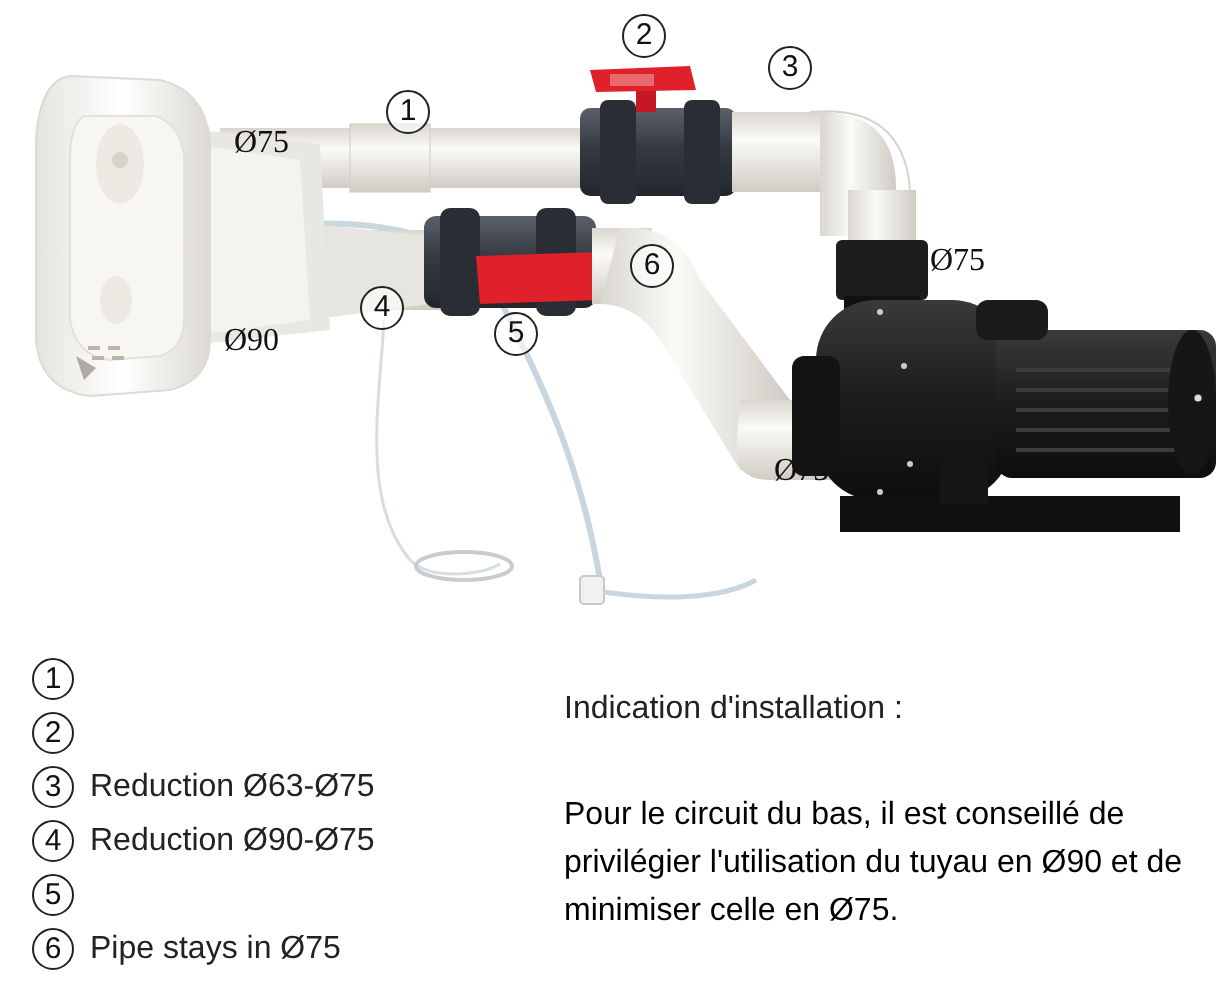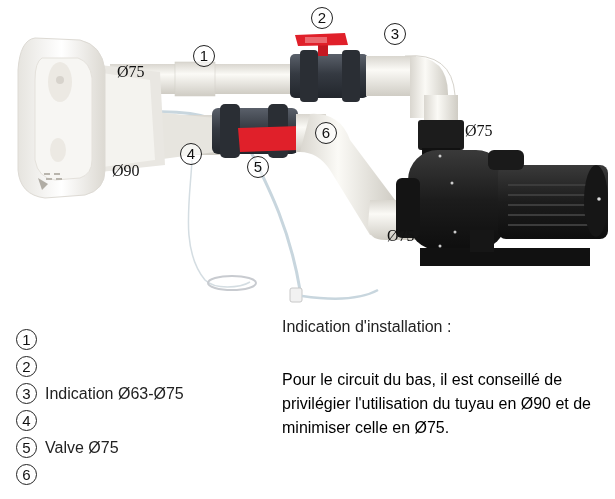--- a/index.html
+++ b/index.html
@@ -7,21 +7,21 @@
          font-family: "Liberation Sans", "DejaVu Sans", sans-serif; color: #222; }
   #illustration { position: absolute; left: 0; top: 0; width: 615px; height: 315px; }
   .callout { position: absolute; font-size: 16px; color: #111; line-height: 1; white-space: nowrap; font-family: Liberation Serif, serif; }
   .circnum { position: absolute; width: 20px; height: 20px; border: 1.6px solid #222; border-radius: 50%;
              font-size: 15px; line-height: 20px; text-align: center; color: #111; background: rgba(255,255,255,0.6); }
   .legend { position: absolute; left: 16px; top: 326px; }
   .legend-item { display: flex; align-items: center; height: 27px; }
   .legend-num { width: 19px; height: 19px; border: 1.5px solid #222; border-radius: 50%;
                 font-size: 15px; line-height: 19px; text-align: center; margin-right: 8px; color: #111; }
   .legend-text { font-size: 16px; color: #222; }
-  .note { position: absolute; left: 282px; top: 316px; width: 320px; }
+  .note { position: absolute; left: 282px; top: 344px; width: 320px; }
   .note-title { font-size: 16px; color: #222; height: 26px; line-height: 22px; }
   .note-body { font-size: 16px; color: #000000; line-height: 24px; margin-top: 26px; }
 </style>
 </head>
 <body>
 
 <svg id="illustration" viewBox="0 0 615 315" xmlns="http://www.w3.org/2000/svg">
   <defs>
     <linearGradient id="pipeH" x1="0" y1="0" x2="0" y2="1">
       <stop offset="0" stop-color="#d9d6cf"></stop>
@@ -149,30 +149,31 @@
 
 <div class="legend">
   <div class="legend-item">
     <span class="legend-num">1</span>
   </div>
   <div class="legend-item">
     <span class="legend-num">2</span>
   </div>
   <div class="legend-item">
     <span class="legend-num">3</span>
-    <span class="legend-text">Indication Ø63-Ø75</span>
+    <span class="legend-text">Reduction Ø63-Ø75</span>
   </div>
   <div class="legend-item">
     <span class="legend-num">4</span>
+    <span class="legend-text">Reduction Ø90-Ø75</span>
   </div>
   <div class="legend-item">
     <span class="legend-num">5</span>
-    <span class="legend-text">Valve Ø75</span>
   </div>
   <div class="legend-item">
     <span class="legend-num">6</span>
+    <span class="legend-text">Pipe stays in Ø75</span>
   </div>
 </div>
 
 <div class="note">
   <div class="note-title">Indication d'installation :</div>
   <div class="note-body">Pour le circuit du bas, il est conseillé de privilégier l'utilisation du tuyau en Ø90 et de minimiser celle en Ø75.</div>
 </div>
 
 </body></html>

